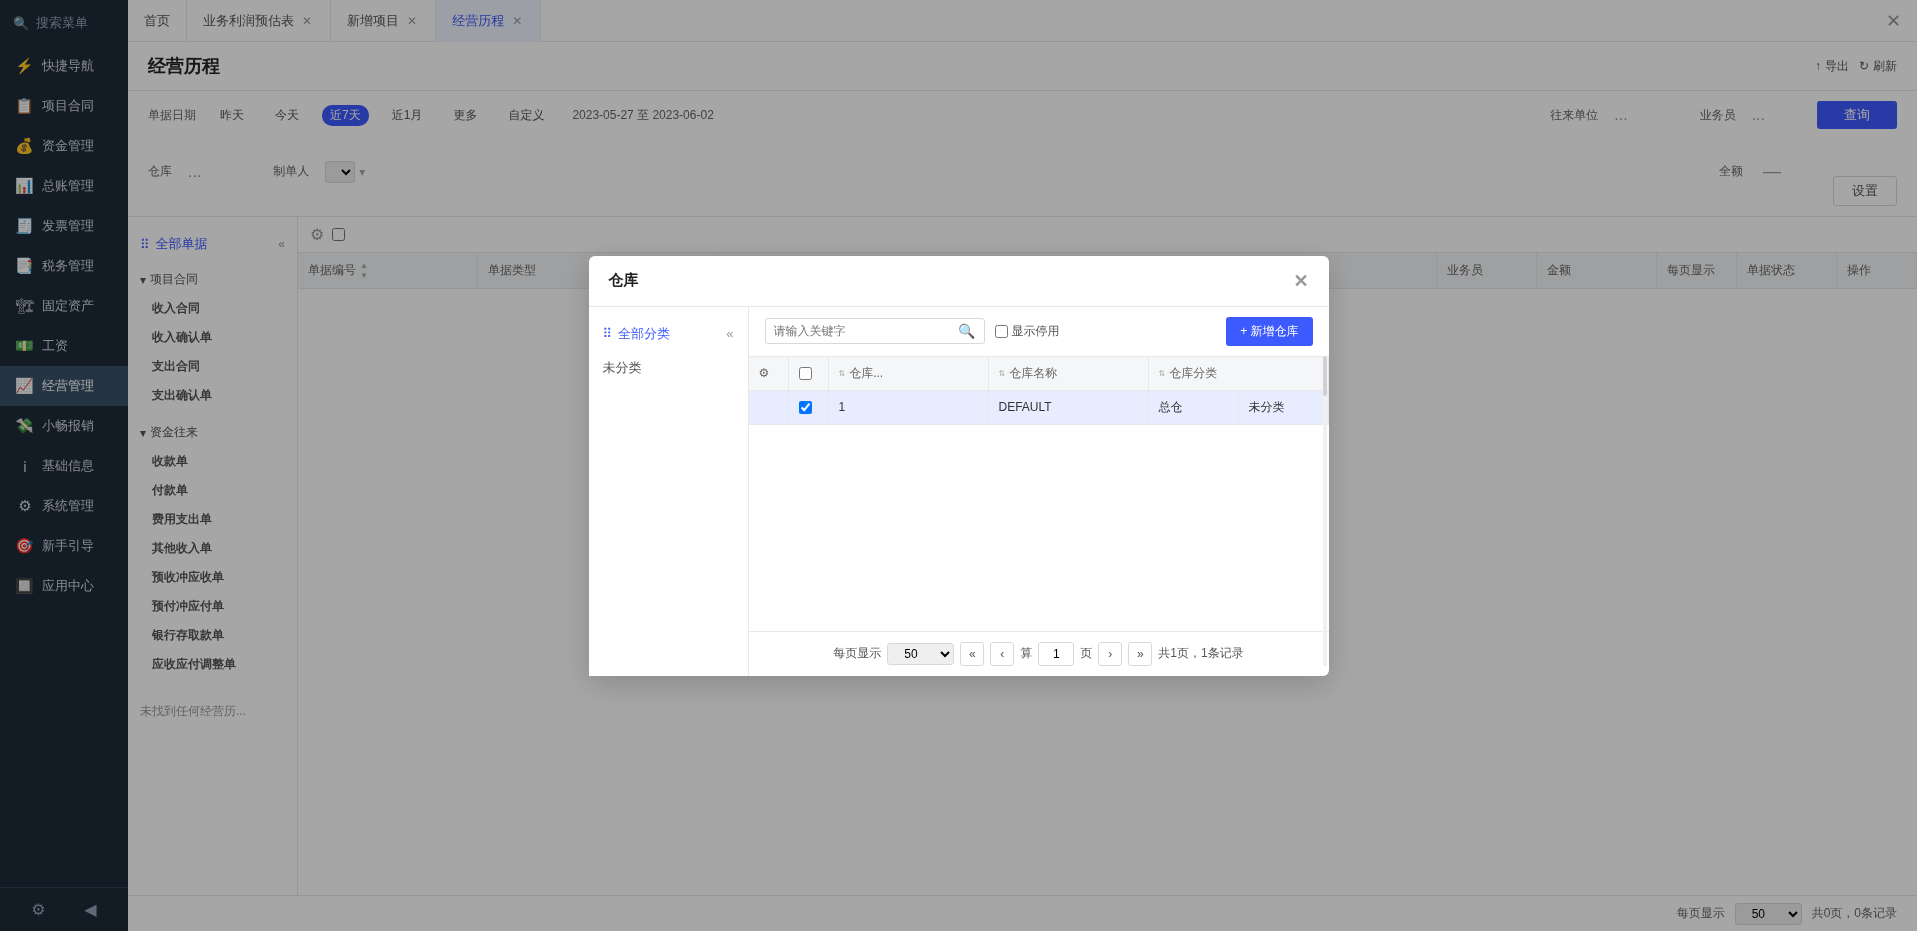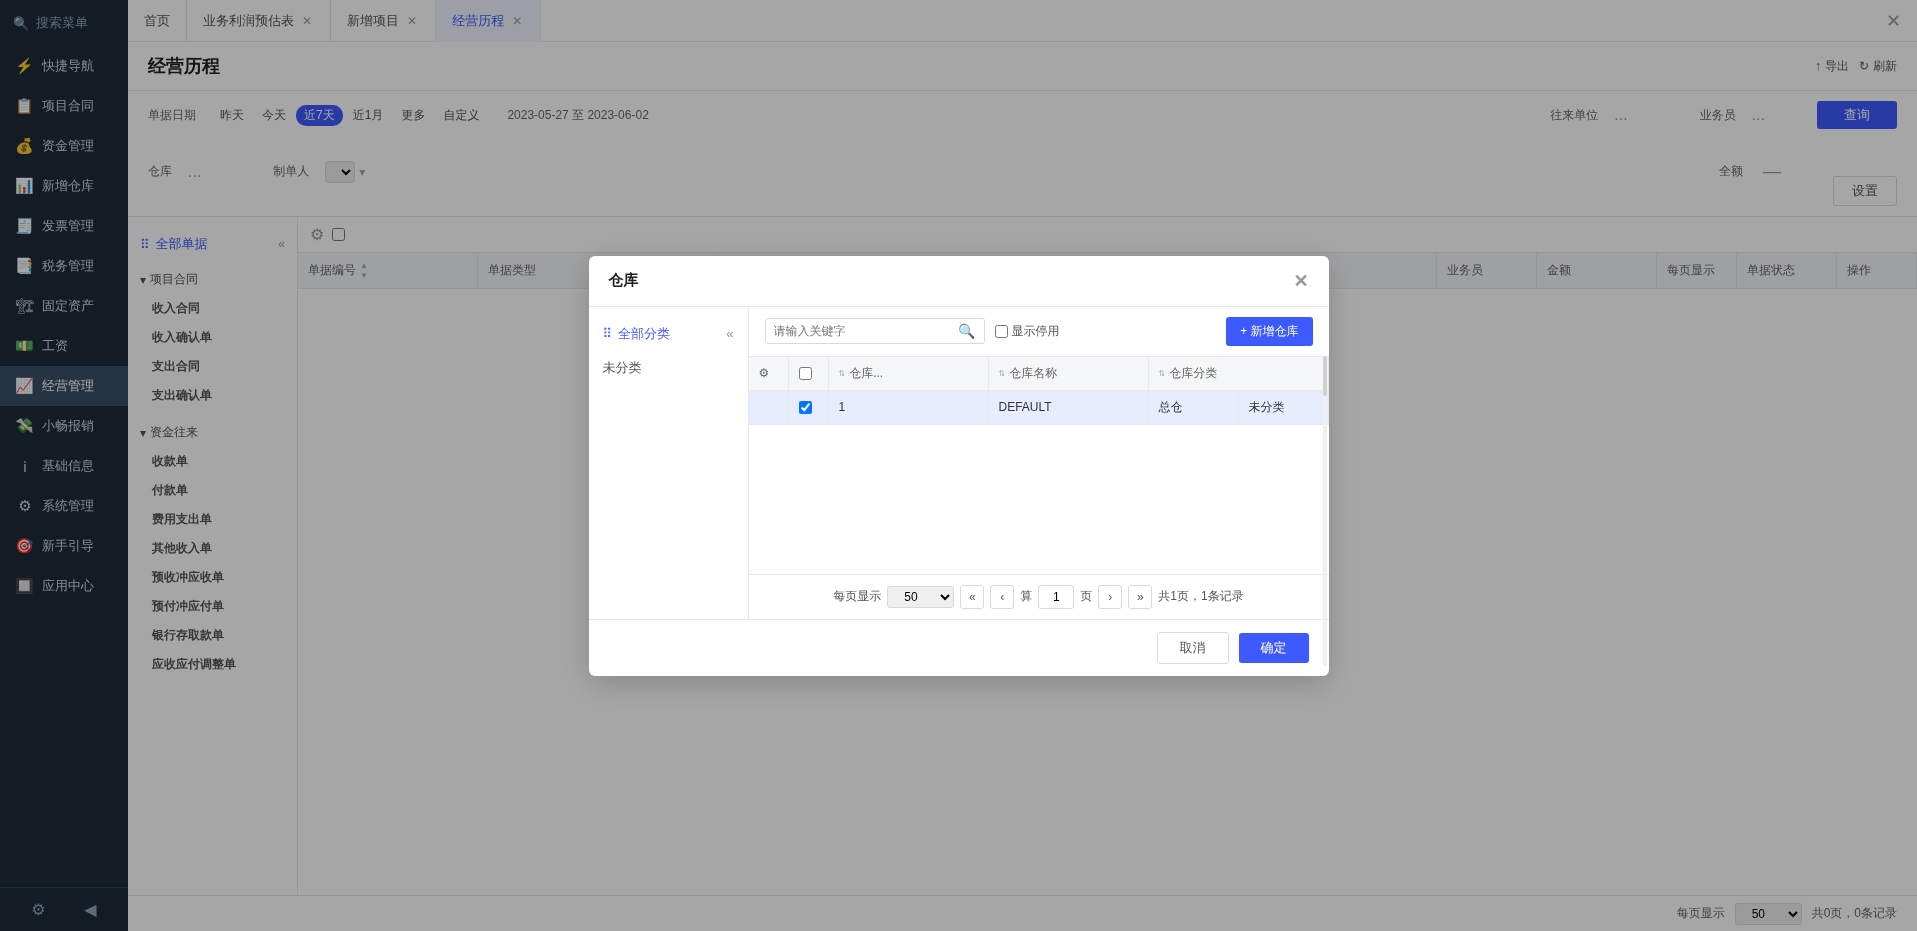--- a/index.html
+++ b/index.html
@@ -60,21 +60,21 @@
     .page-actions { display: flex; gap: 10px; align-items: center; }
     .btn-export { font-size: 12px; color: #555; cursor: pointer; display: flex; align-items: center; gap: 4px; }
     .btn-refresh { font-size: 12px; color: #555; cursor: pointer; display: flex; align-items: center; gap: 4px; }
 
     
     .filter-bar {
       background: #fff; padding: 10px 20px; border-bottom: 1px solid #e8e8e8;
     }
     .filter-row { display: flex; align-items: center; gap: 16px; margin-bottom: 8px; }
     .filter-label { font-size: 12px; color: #666; white-space: nowrap; }
-    .date-tabs { display: flex; gap: 2px; }
+    .date-tabs { display: flex; gap: 15px; }
     .date-tab {
       padding: 2px 8px; font-size: 12px; color: #555; cursor: pointer;
       border-radius: 2px;
     }
     .date-tab.active { background: #3d5afe; color: #fff; border-radius: 10px; }
     .date-range { font-size: 12px; color: #666; margin-left: 4px; }
     .filter-dots { color: #999; font-size: 16px; cursor: pointer; }
     .btn-query {
       background: #3d5afe; color: #fff; border: none; padding: 5px 27px;
       border-radius: 3px; font-size: 13px; cursor: pointer; white-space: nowrap;
@@ -251,21 +251,21 @@
   <div class="sidebar-item">
     <span class="sidebar-icon">📋</span>
     <span>项目合同</span>
   </div>
   <div class="sidebar-item">
     <span class="sidebar-icon">💰</span>
     <span>资金管理</span>
   </div>
   <div class="sidebar-item">
     <span class="sidebar-icon">📊</span>
-    <span>新增仓库</span>
+    <span>总账管理</span>
   </div>
   <div class="sidebar-item">
     <span class="sidebar-icon">🧾</span>
     <span>发票管理</span>
   </div>
   <div class="sidebar-item">
     <span class="sidebar-icon">📑</span>
     <span>税务管理</span>
   </div>
   <div class="sidebar-item">
@@ -430,20 +430,21 @@
         <div class="tree-item">
           <span>预付冲应付单</span>
         </div>
         <div class="tree-item">
           <span>银行存取款单</span>
         </div>
         <div class="tree-item">
           <span>应收应付调整单</span>
         </div>
       </div>
+      <div class="no-found">未找到任何经营历...</div>
     </div>
 
     <div class="table-area">
       <div class="table-toolbar">
         <span style="font-size:16px;color:#999;cursor:pointer;">⚙</span>
         <input type="checkbox" style="">
       </div>
       <div class="table-header">
         <div class="th" style="width:180px;">
           <span>单据编号</span>
@@ -595,17 +596,13 @@
         <span>算</span>
         <input class="page-input" type="text" value="1" style="">
         <span>页</span>
         <button class="page-btn">›</button>
         <button class="page-btn">»</button>
         <span>共1页，1条记录</span>
       </div>
     </div>
   </div>
 
-  <div class="modal-footer">
-    <button class="btn-cancel">取消</button>
-    <button class="btn-confirm">确定</button>
-  </div>
 </div>
 
 </body></html>

